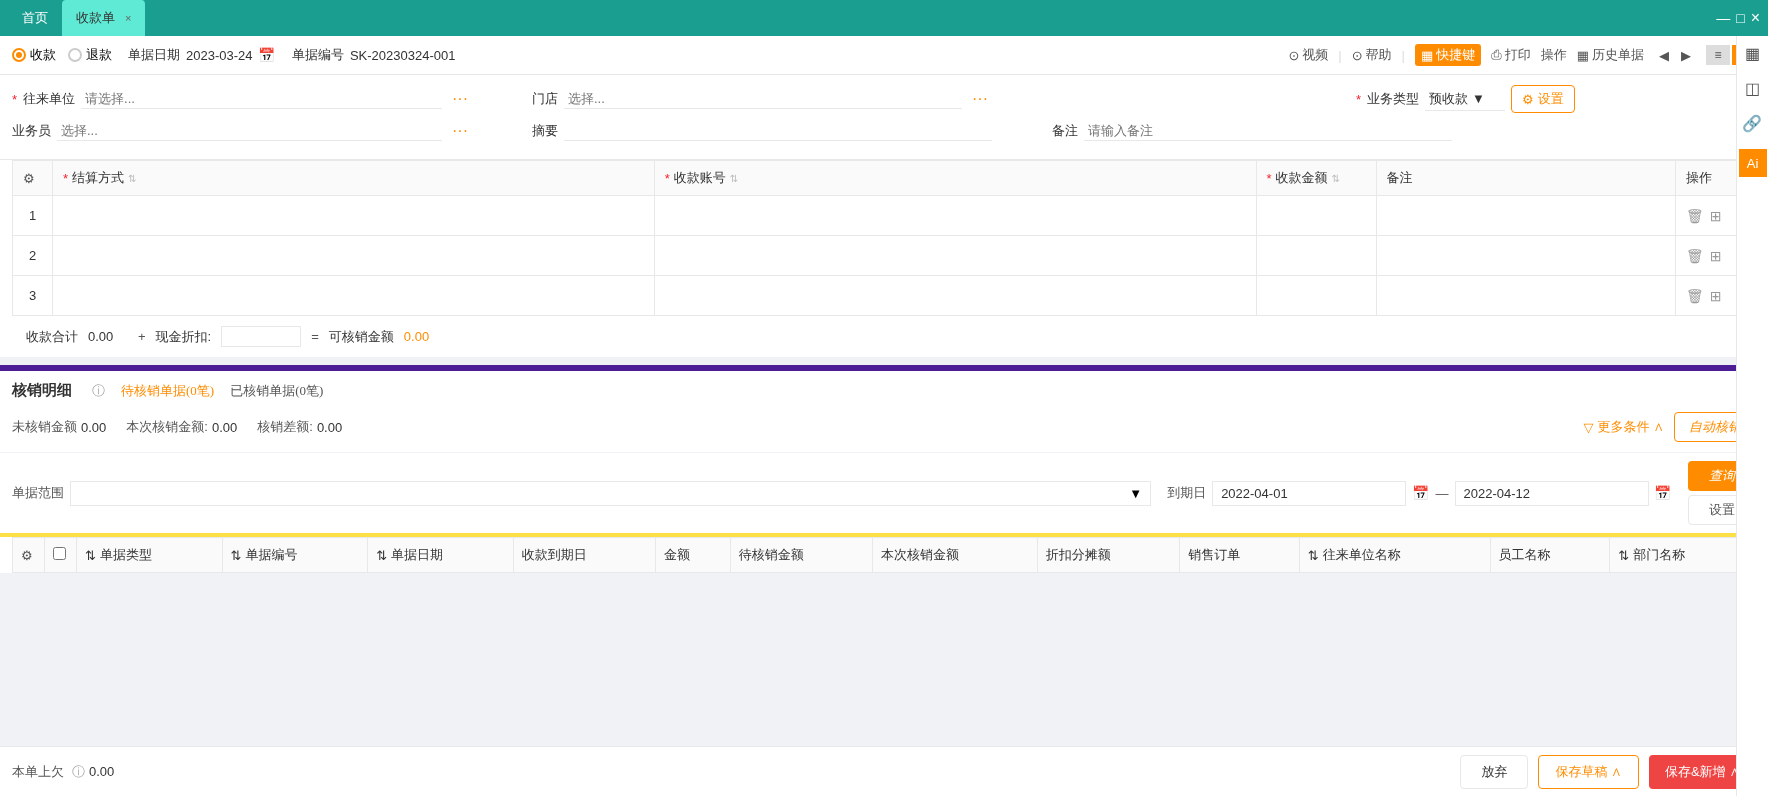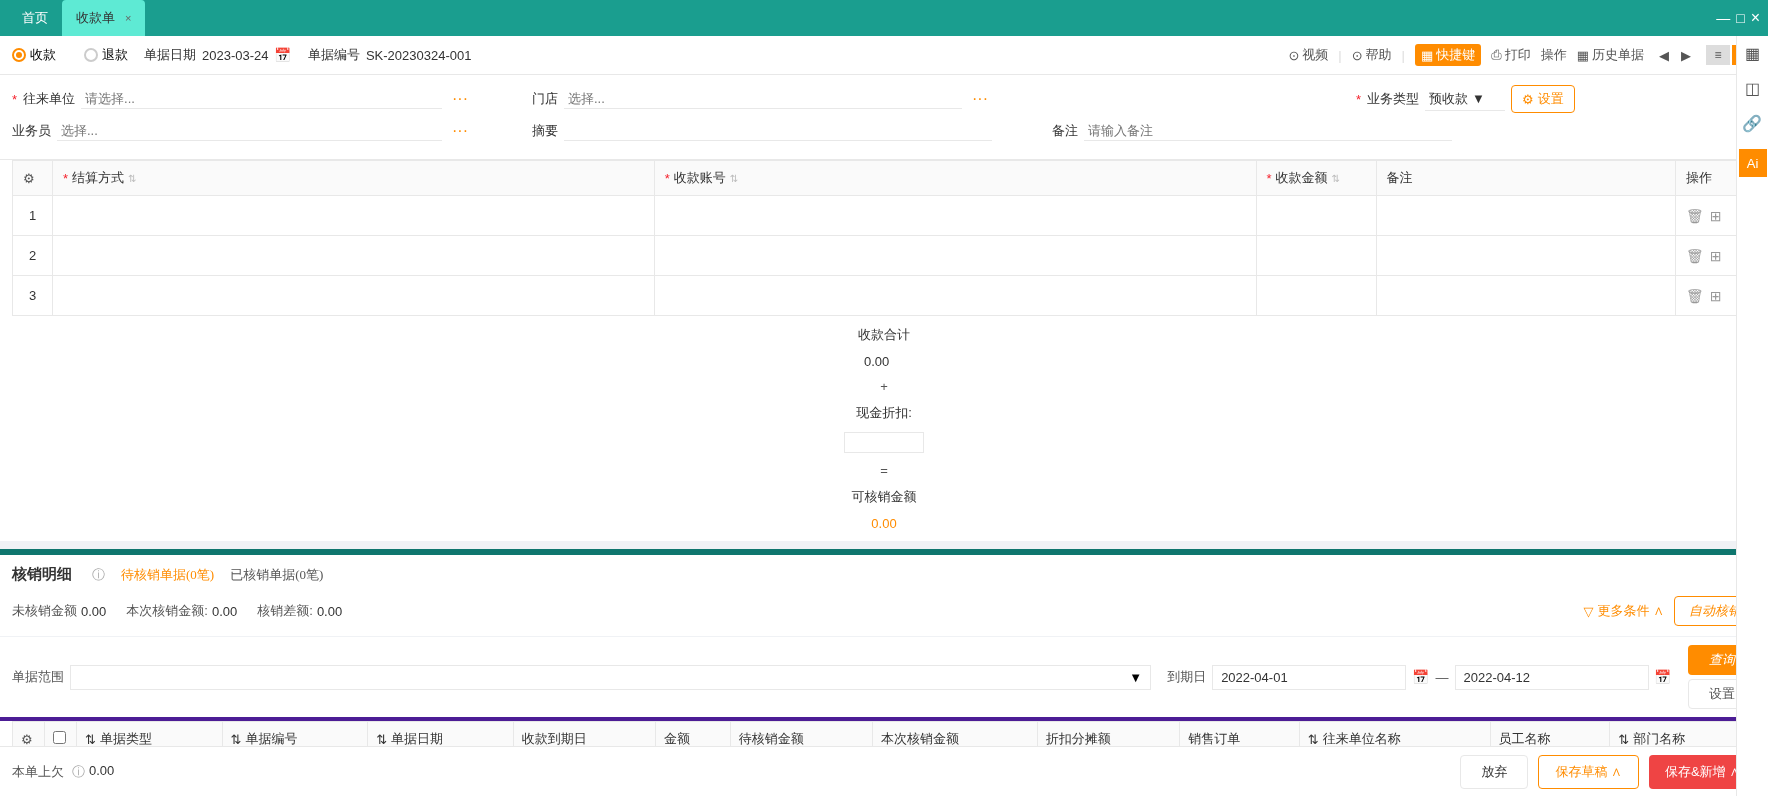--- a/index.html
+++ b/index.html
@@ -60,21 +60,21 @@
     .top-toolbar {
       display: flex;
       align-items: center;
       padding: 8px 12px;
       border-bottom: 1px solid #e8e8e8;
       gap: 16px;
     }
     .radio-group {
       display: flex;
       align-items: center;
-      gap: 28px;
+      gap: 12px;
     }
     .radio-item {
       display: flex;
       align-items: center;
       gap: 4px;
       cursor: pointer;
     }
     .radio-circle {
       width: 14px;
       height: 14px;
@@ -280,25 +280,24 @@
     .action-btn {
       color: #999;
       cursor: pointer;
       font-size: 14px;
     }
 
     
     .summary-row {
       display: flex;
       align-items: center;
-      justify-content: space-between;
-      padding: 10px 20px;
+      justify-content: flex-start;
+      padding: 10px 26px;
       gap: 10px;
       border-bottom: 8px solid #f0f2f5;
-      flex-direction: column;
     }
     .summary-label {
       color: #333;
     }
     .summary-value {
       color: #333;
       min-width: 40px;
     }
     .summary-plus {
       color: #555;
@@ -490,20 +489,21 @@
       border-top: 1px solid #e8e8e8;
       gap: 10px;
       position: fixed;
       bottom: 0;
       left: 0;
       right: 0;
       height: 50px;
     }
     .footer-stat {
       display: flex;
+      align-items: center;
       gap: 4px;
     }
     .footer-label {
       color: #555;
     }
     .footer-value {
       color: #333;
     }
     .footer-btns {
       margin-left: auto;
@@ -793,21 +793,21 @@
     <span class="summary-label">收款合计</span>
     <span class="summary-value">0.00</span>
     <span class="summary-plus">+</span>
     <span class="summary-label">现金折扣:</span>
     <input class="summary-input" type="text" style="">
     <span class="summary-eq">=</span>
     <span class="summary-result-label">可核销金额</span>
     <span class="summary-result-value">0.00</span>
   </div>
 
-  <div style="background:#4c1d95; border-top: 6px solid #0f766e;">
+  <div style="background:#fde047; border-top: 6px solid #4c1d95;">
     <div class="section-header">
       <span class="section-title">核销明细</span>
       <span class="info-icon">ⓘ</span>
       <span class="tab-link">待核销单据(0笔)</span>
       <span class="tab-link inactive">已核销单据(0笔)</span>
     </div>
 
     <div class="stats-row">
       <div class="stat-item">
         <span class="stat-label">未核销金额</span>

